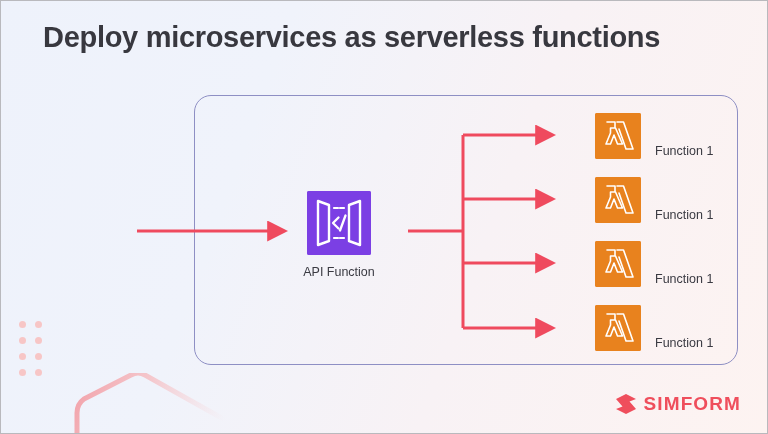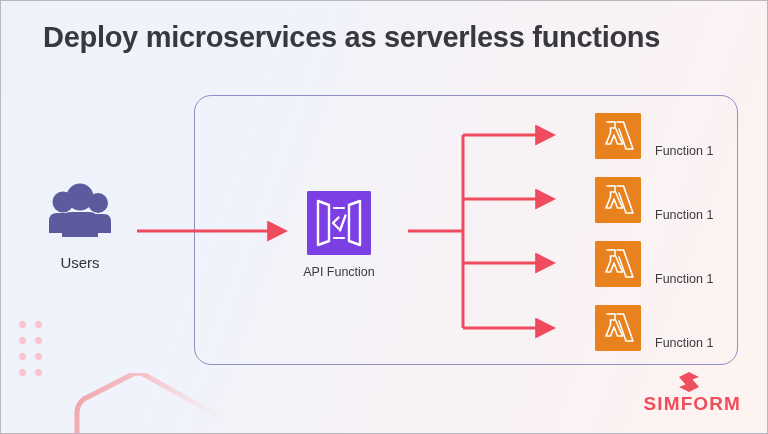--- a/index.html
+++ b/index.html
@@ -146,21 +146,20 @@
   }
 
   
   .brand {
     position: absolute;
     right: 26px;
     bottom: 18px;
     display: flex;
     align-items: center;
     z-index: 4;
-    flex-direction: column;
   }
   .brand-mark { width: 22px; height: 22px; display: block; }
   .brand-text {
     margin-left: 7px;
     font-size: 19px;
     font-weight: bold;
     letter-spacing: 1.1px;
     color: #ef4e5c;
   }
 </style>
@@ -188,31 +187,20 @@
         <stop offset="100%" stop-color="#f8cfd2" stop-opacity="0"></stop>
       </linearGradient>
     </defs>
     <path d="M36 120 L36 40 Q36 31 43 26 L90 2 Q97 -2 104 2 L186 48" fill="none" stroke="url(#hexFade)" stroke-width="5" stroke-linecap="round" stroke-linejoin="round"></path>
   </svg>
 
   <h1 class="title">Deploy microservices as serverless functions</h1>
 
   <div class="container-box"></div>
 
-  <div class="users-node">
-    <svg class="users-icon" viewBox="0 0 74 62">
-      <circle cx="20" cy="19" r="10.5" fill="#5b5b9e"></circle>
-      <path d="M6 50 L6 38 Q6 30 14 30 L26 30 Q34 30 34 38 L34 50 Z" fill="#5b5b9e"></path>
-      <circle cx="55" cy="20" r="10" fill="#5b5b9e"></circle>
-      <path d="M42 50 L42 39 Q42 31 49 31 L61 31 Q68 31 68 39 L68 50 Z" fill="#5b5b9e"></path>
-      <circle cx="37" cy="14" r="13.5" fill="#5b5b9e"></circle>
-      <path d="M19 54 L19 38 Q19 29 28 29 L46 29 Q55 29 55 38 L55 54 Z" fill="#5b5b9e"></path>
-    </svg>
-    <div class="node-label">Users</div>
-  </div>
 
   <div class="gateway-node">
     <svg class="gateway-icon" viewBox="0 0 64 64">
       <rect x="0" y="0" width="64" height="64" fill="#7b3fe4"></rect>
       <path d="M22 14 L11 10 L11 54 L22 50 Z" fill="none" stroke="#ffffff" stroke-width="2.4" stroke-linejoin="round"></path>
       <path d="M42 14 L53 10 L53 54 L42 50 Z" fill="none" stroke="#ffffff" stroke-width="2.4" stroke-linejoin="round"></path>
       <path d="M27 17 L31 17 M33 17 L37 17" stroke="#ffffff" stroke-width="2.2" stroke-linecap="round"></path>
       <path d="M27 47 L31 47 M33 47 L37 47" stroke="#ffffff" stroke-width="2.2" stroke-linecap="round"></path>
       <path d="M31.5 26.5 L26 32 L31.5 37.5" fill="none" stroke="#ffffff" stroke-width="2.3" stroke-linecap="round" stroke-linejoin="round"></path>
       <path d="M38.5 24.5 L33 39.5" fill="none" stroke="#ffffff" stroke-width="2.3" stroke-linecap="round"></path>

